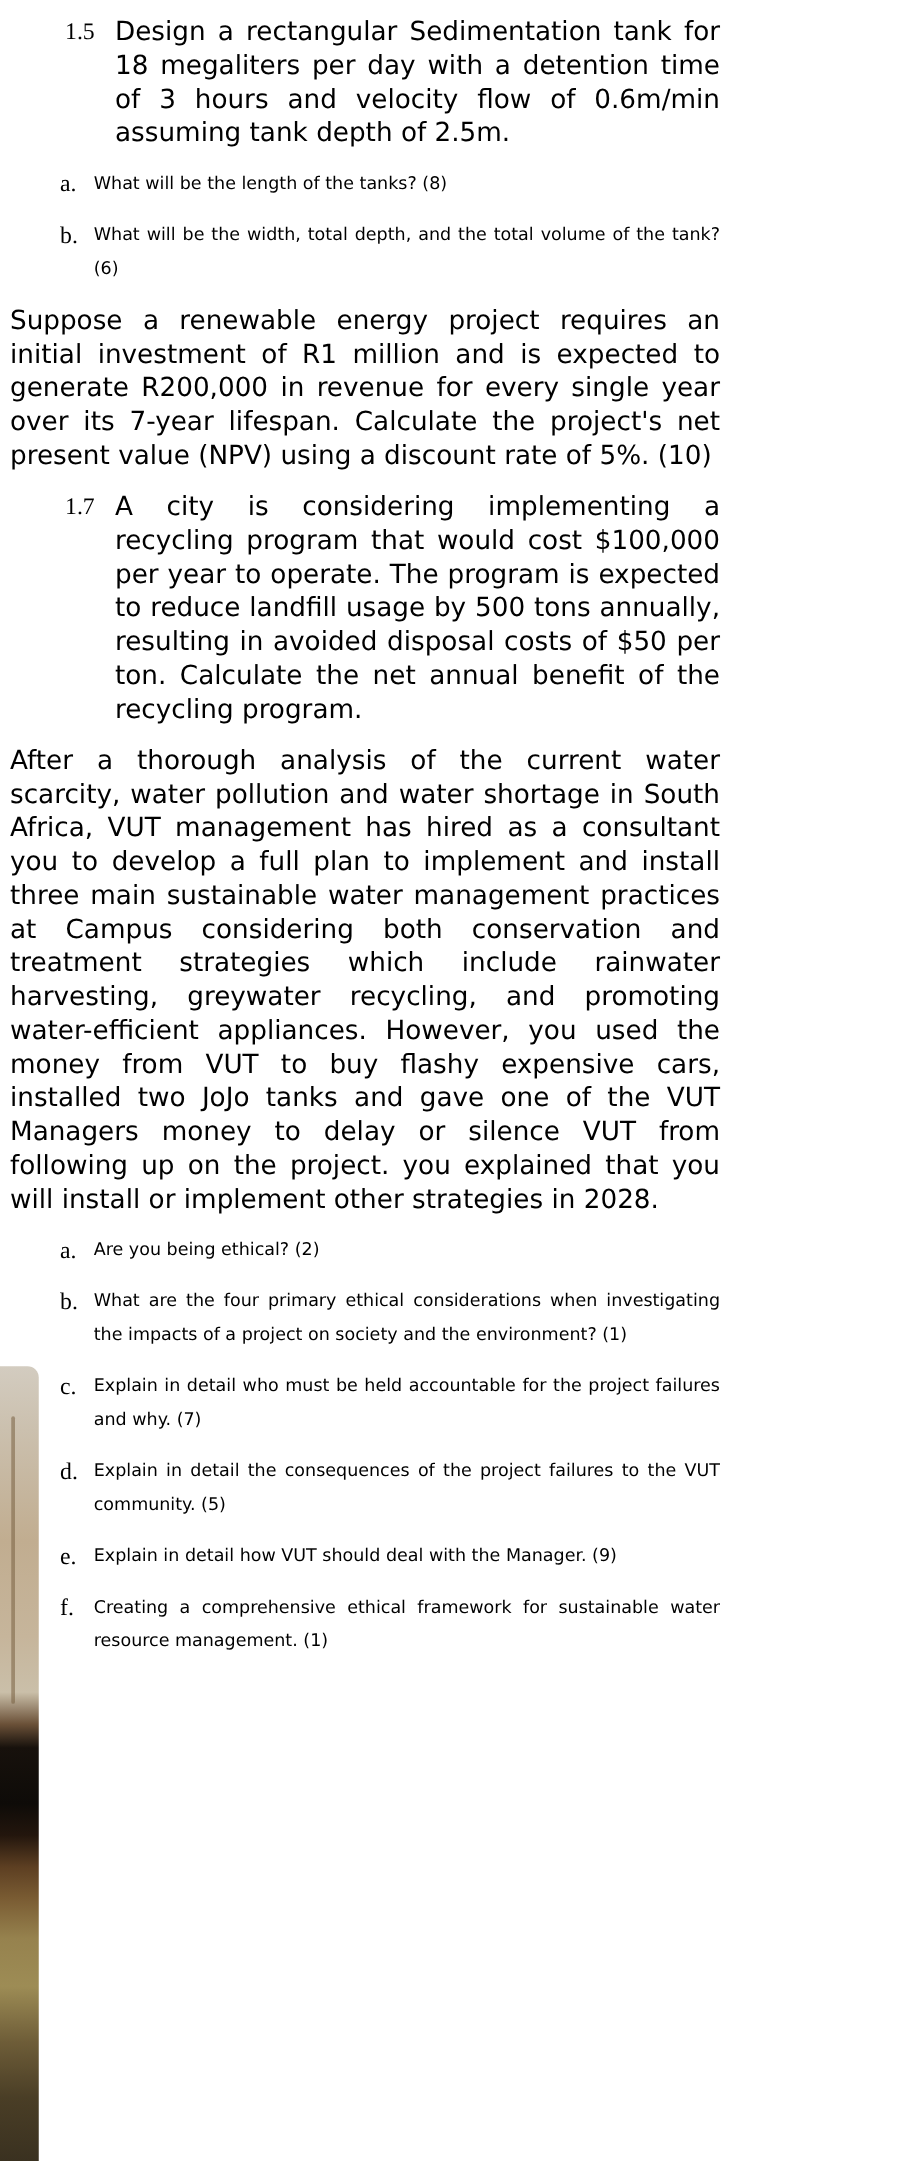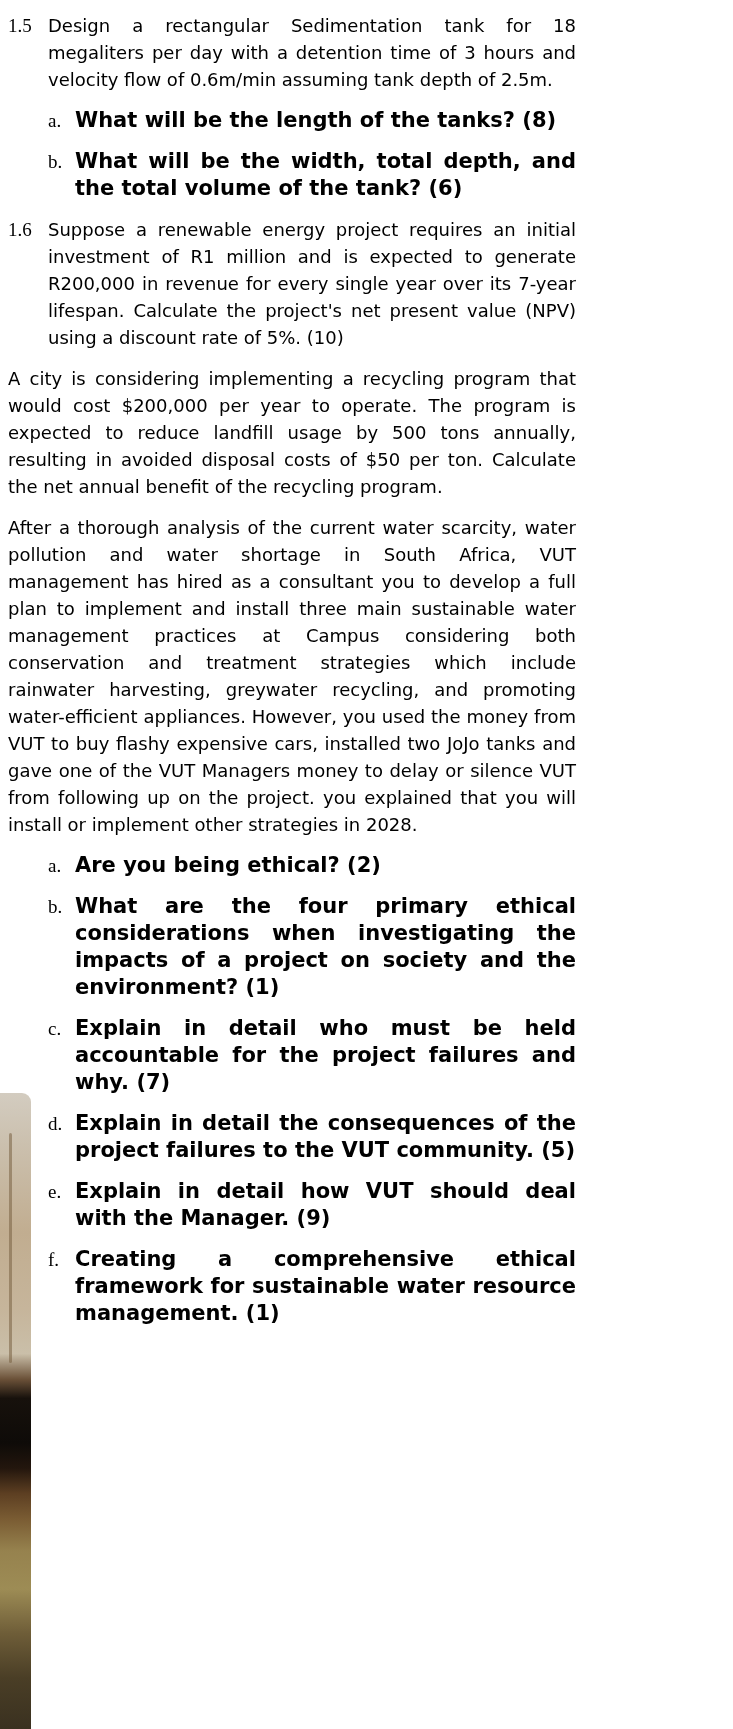--- a/index.html
+++ b/index.html
@@ -24,44 +24,44 @@
   .q {
     display: flex;
     margin: 0 0 14px 0;
   }
   .qnum {
     flex: none;
     width: 40px;
     font-family: "Liberation Serif", serif;
     font-size: 19px;
     line-height: 27px;
+    margin-left: 44px;
   }
   .qtext {
     flex: 1;
-    font-size: 18px;
+    font-size: 21px;
     line-height: 27px;
     text-align: justify;
   }
   .sub {
     display: flex;
     margin: 0 0 14px 40px;
   }
   .slabel {
     flex: none;
     width: 27px;
     font-family: "Liberation Serif", serif;
     font-size: 19px;
     line-height: 27px;
   }
   .stext {
     flex: 1;
-    font-size: 21px;
+    font-size: 14px;
     line-height: 27px;
     text-align: justify;
-    font-weight: bold;
   }
   
   .photo-strip {
     position: absolute;
     left: 0;
     top: 1093px;
     width: 31px;
     height: 636px;
     border-top-right-radius: 9px;
     background:
@@ -107,26 +107,26 @@
     <div class="slabel">a.</div>
     <div class="stext">What will be the length of the tanks? (8)</div>
   </div>
 
   <div class="sub">
     <div class="slabel">b.</div>
     <div class="stext">What will be the width, total depth, and the total volume of the tank? (6)</div>
   </div>
 
   <div class="q">
-    <div class="qnum">1.6</div>
     <div class="qtext">Suppose a renewable energy project requires an initial investment of R1 million and is expected to generate R200,000 in revenue for every single year over its 7-year lifespan. Calculate the project's net present value (NPV) using a discount rate of 5%. (10)</div>
   </div>
 
   <div class="q">
-    <div class="qtext">A city is considering implementing a recycling program that would cost $200,000 per year to operate. The program is expected to reduce landfill usage by 500 tons annually, resulting in avoided disposal costs of $50 per ton. Calculate the net annual benefit of the recycling program.</div>
+    <div class="qnum">1.7</div>
+    <div class="qtext">A city is considering implementing a recycling program that would cost $100,000 per year to operate. The program is expected to reduce landfill usage by 500 tons annually, resulting in avoided disposal costs of $50 per ton. Calculate the net annual benefit of the recycling program.</div>
   </div>
 
   <div class="q">
     <div class="qtext">After a thorough analysis of the current water scarcity, water pollution and water shortage in South Africa, VUT management has hired as a consultant you to develop a full plan to implement and install three main sustainable water management practices at Campus considering both conservation and treatment strategies which include rainwater harvesting, greywater recycling, and promoting water-efficient appliances. However, you used the money from VUT to buy flashy expensive cars, installed two JoJo tanks and gave one of the VUT Managers money to delay or silence VUT from following up on the project. you explained that you will install or implement other strategies in 2028.</div>
   </div>
 
   <div class="sub">
     <div class="slabel">a.</div>
     <div class="stext">Are you being ethical? (2)</div>
   </div>

